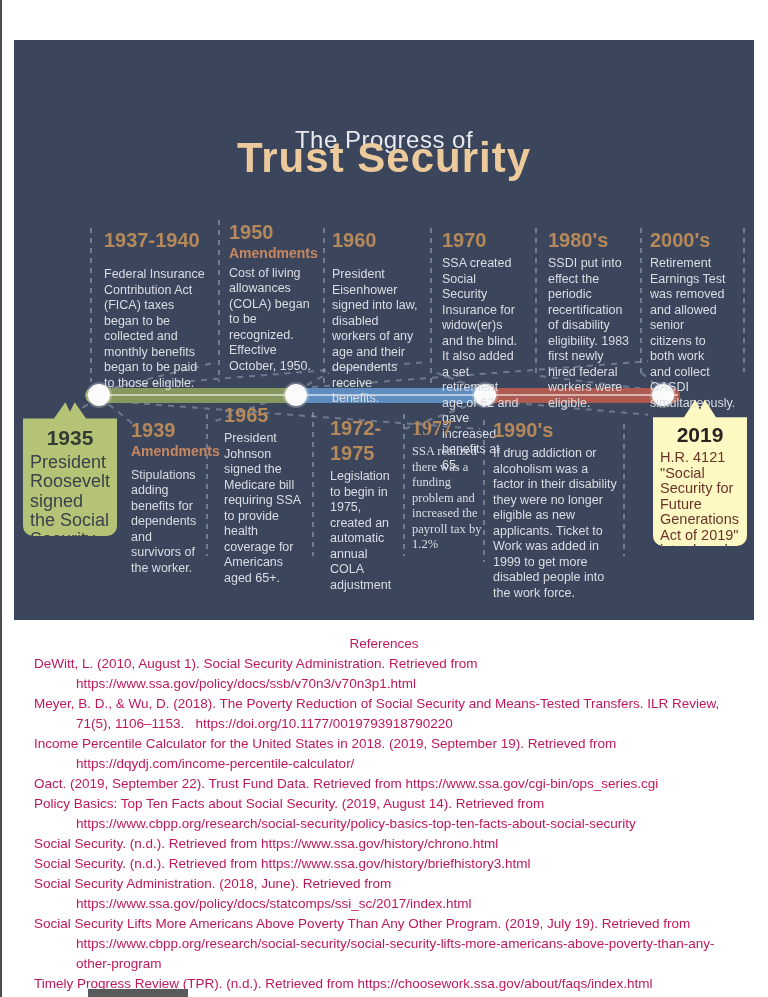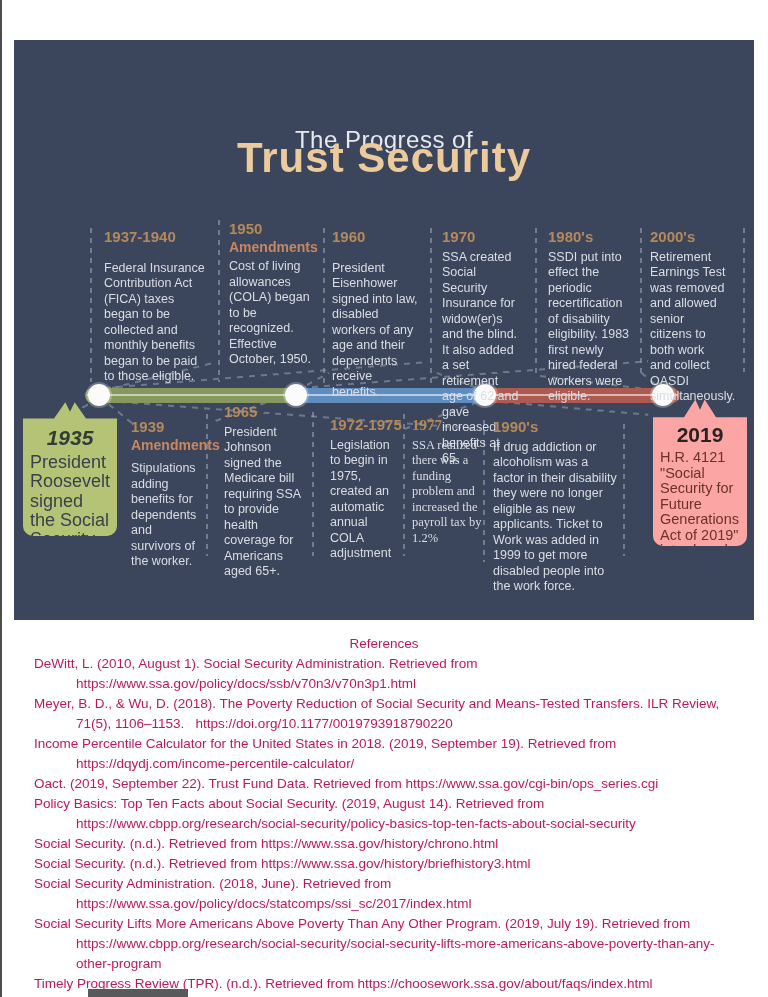--- a/index.html
+++ b/index.html
@@ -26,35 +26,35 @@
   .bar-seg{position:absolute;top:348px;height:15px;}
   .seg-green{left:71px;width:211px;background:#87985e;border-radius:8px 0 0 8px;}
   .seg-blue{left:282px;width:189px;background:#5f8dc0;}
   .seg-red{left:471px;width:195px;background:#ae5a50;border-radius:0 8px 8px 0;}
   .bar-line{position:absolute;top:354px;left:73px;width:591px;height:2px;background:rgba(255,255,255,.55);}
   .node{position:absolute;top:344px;width:22px;height:22px;border-radius:50%;background:#fbfbfb;
     box-shadow:0 0 0 2px rgba(255,255,255,.25);}
 
   
   .tcol{position:absolute;color:#dadde3;}
-  .t-year{font-size:15px;font-weight:600;color:#b5895a;line-height:1.25;}
+  .t-year{font-size:20px;font-weight:600;color:#b5895a;line-height:1.25;}
   .t-sub{font-size:14px;font-weight:600;color:#c9875f;line-height:1.25;}
   .t-sub:empty{display:none;}
   .t-body{font-size:12.5px;line-height:1.24;font-weight:400;}
   .gap-lg{margin-top:14px;}
   .gap-md{margin-top:7px;}
   .gap-sm{margin-top:3px;}
 
   
   .badge{position:absolute;border-radius:10px;
     clip-path:polygon(0 13%,33% 13%,45% 1%,50% 8%,55% 1%,67% 13%,100% 13%,100% 100%,0 100%);}
   .badge-1935{left:9px;top:361px;width:94px;height:135px;background:#b5c377;color:#39424a;}
-  .badge-2019{left:639px;top:358px;width:94px;height:148px;background:#fca5a5;}
+  .badge-2019{left:639px;top:358px;width:94px;height:148px;background:#fef9c3;}
   .badge-year{margin-top:25px;text-align:center;font-size:21px;font-weight:700;}
-  .badge-1935 .badge-year{color:#323c33;font-style:italic;}
+  .badge-1935 .badge-year{color:#323c33;}
   .badge-2019 .badge-year{color:#2b2320;}
   .badge-body{padding:3px 7px 0 7px;font-size:18px;line-height:1.07;font-weight:500;}
   .badge-1935 .badge-body{color:#39424a;}
   .badge-2019 .badge-body{color:#69332a;font-size:14.5px;}
 
   
   .refs{position:absolute;left:0;top:634px;width:768px;color:#be185d;
     font-size:13.5px;line-height:20px;}
   .ref-heading{text-align:center;}
   .ref-line{padding-left:34px;white-space:pre-wrap;}

